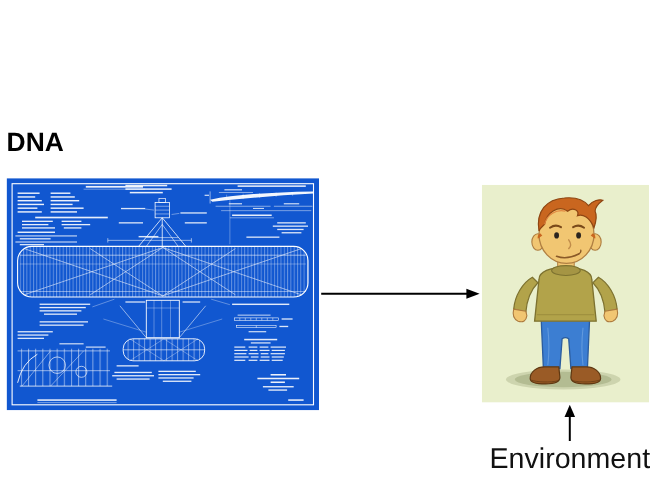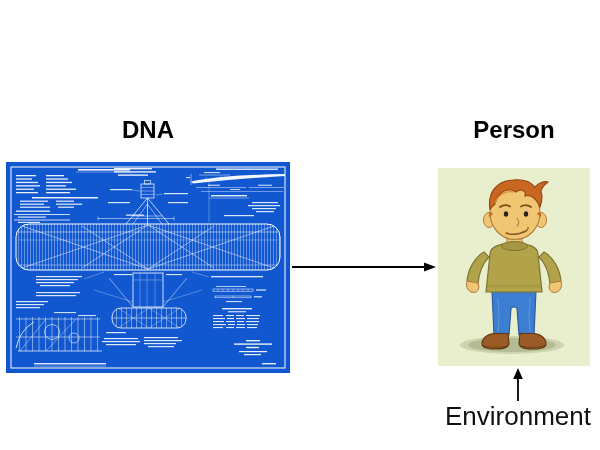--- a/index.html
+++ b/index.html
@@ -1,42 +1,41 @@
 <!DOCTYPE html>
 <html><head>
 <meta charset="utf-8">
 <style>
   html,body { margin:0; padding:0; background:#ffffff; }
   #slide {
     position:relative; width:600px; height:450px; background:#ffffff;
     font-family:"Liberation Sans", sans-serif; overflow:hidden;
   }
   .title {
-    position:absolute; text-align:center; font-weight:bold; font-size:24px;
+    position:absolute; font-weight:bold; font-size:24px;
     color:#000; line-height:28px; letter-spacing:0px;
   }
   #dna-title { left:6px; top:116px; width:284px; }
   #person-title { left:438px; top:116px; width:152px; }
   #environment-label {
     position:absolute; left:420px; top:401px; width:196px; text-align:center;
     font-size:26px; font-weight:400; color:#111; line-height:30px;
   }
   .abs { position:absolute; }
   
   .bl { stroke:#ffffff; fill:none; }
   .bf { fill:#ffffff; stroke:none; }
   svg { display:block; }
 </style>
 </head>
 <body>
 
 <div id="slide">
 
   <div id="dna-title" class="title">DNA</div>
-  <div id="person-title" class="title">Person</div>
 
   <svg class="abs" style="left:6px; top:162px;" width="284" height="211" viewBox="0 0 284 211" role="img">
     <defs>
       <pattern id="ribs" width="3" height="8" patternUnits="userSpaceOnUse">
         <path d="M0.5,0 V8" stroke="#ffffff" stroke-width="0.45" opacity="0.75"></path>
       </pattern>
       <pattern id="grid5" width="5" height="8" patternUnits="userSpaceOnUse">
         <path d="M0.5,0 V8" stroke="#ffffff" stroke-width="0.5" opacity="0.8"></path>
       </pattern>
       <pattern id="posts" width="6.5" height="8" patternUnits="userSpaceOnUse">

